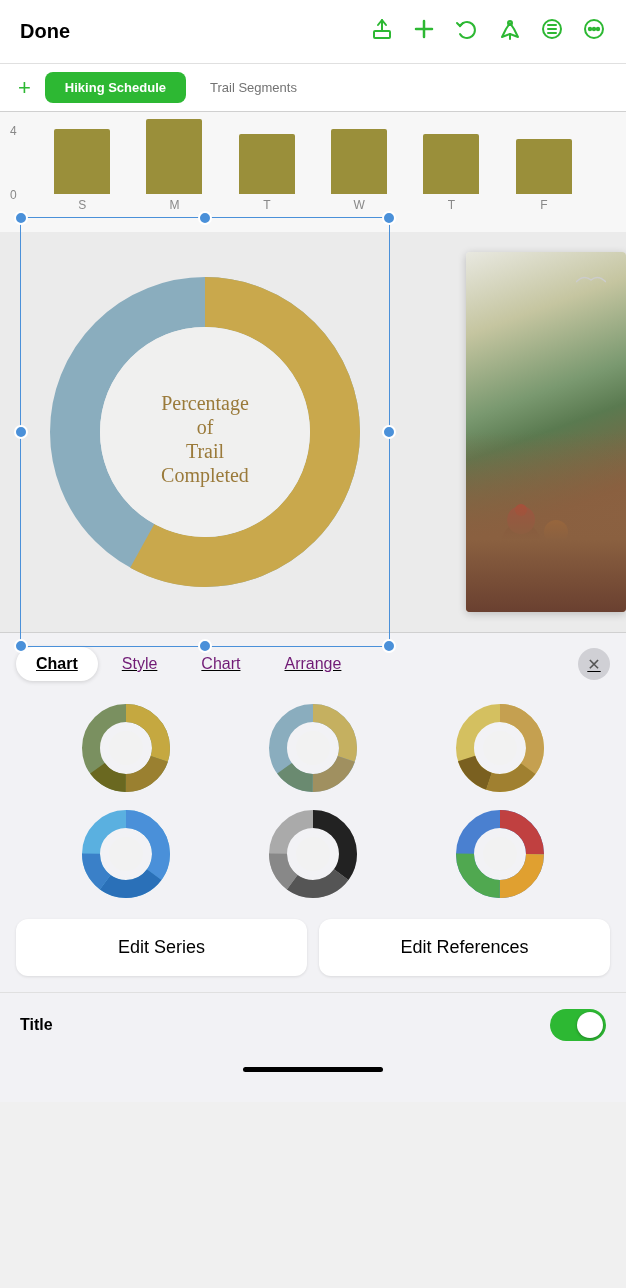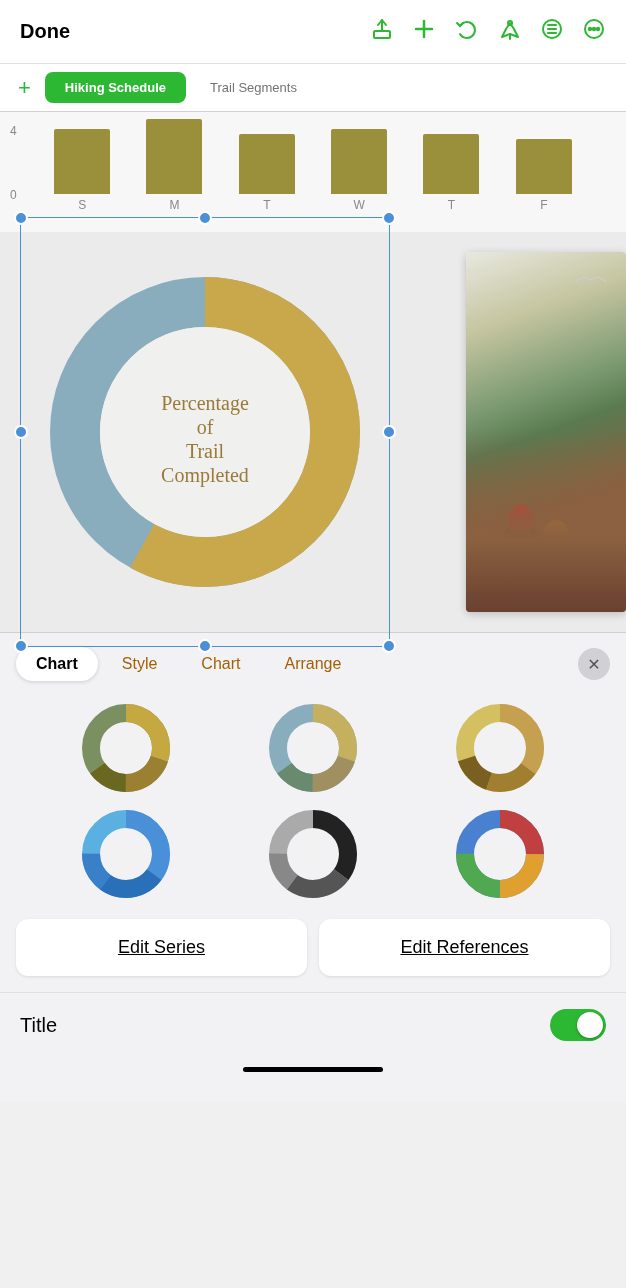--- a/index.html
+++ b/index.html
@@ -194,36 +194,37 @@
       border-top: 1px solid #d0d0d0;
       padding-bottom: 20px;
     }
 
     
     .chart-tabs {
       display: flex;
       align-items: center;
       padding: 14px 16px;
       gap: 4px;
+      text-decoration: underline;
     }
     .chart-tab {
       padding: 8px 20px;
       border-radius: 20px;
       font-size: 16px;
       cursor: pointer;
       font-weight: 500;
     }
     .chart-tab.active {
       background: #fff;
       color: #000;
       box-shadow: 0 1px 4px rgba(0,0,0,0.15);
       font-weight: 600;
     }
     .chart-tab.inactive {
-      color: #a16207;
+      color: #701a75;
     }
     .chart-tab-close {
       margin-left: auto;
       width: 32px;
       height: 32px;
       background: #d0d0d5;
       border-radius: 50%;
       display: flex;
       align-items: center;
       justify-content: center;
@@ -245,21 +246,20 @@
       justify-content: center;
       cursor: pointer;
     }
 
     
     .edit-buttons {
       display: flex;
       gap: 12px;
       padding: 0 16px;
       margin-bottom: 16px;
-      text-decoration: underline;
     }
     .edit-btn {
       flex: 1;
       background: #fff;
       border: none;
       border-radius: 12px;
       padding: 18px 12px;
       font-size: 18px;
       font-weight: 500;
       color: #000;
@@ -270,22 +270,22 @@
 
     
     .title-row {
       display: flex;
       align-items: center;
       padding: 16px 20px;
       background: #f2f2f5;
       border-top: 1px solid #e0e0e0;
     }
     .title-label {
-      font-size: 20px;
-      font-weight: 400;
+      font-size: 16px;
+      font-weight: 700;
       color: #000;
       flex: 1;
     }
     .toggle-switch {
       width: 56px;
       height: 32px;
       background: #2db833;
       border-radius: 16px;
       position: relative;
       cursor: pointer;

